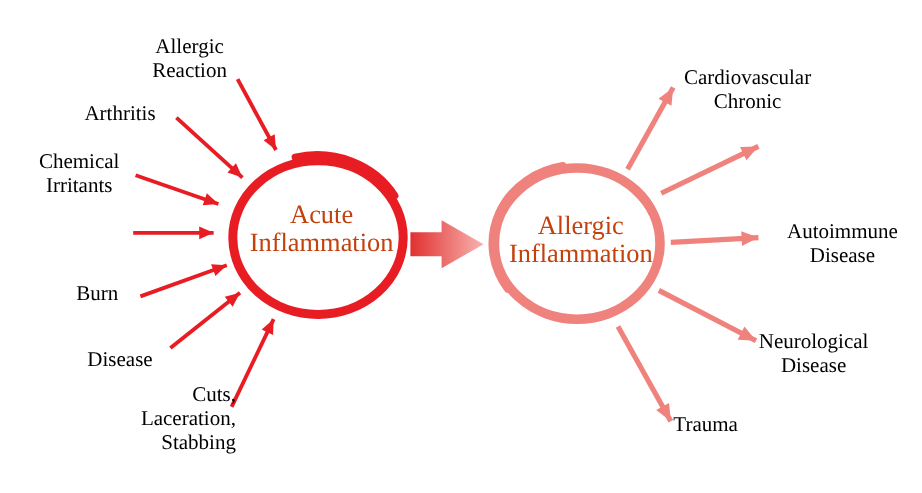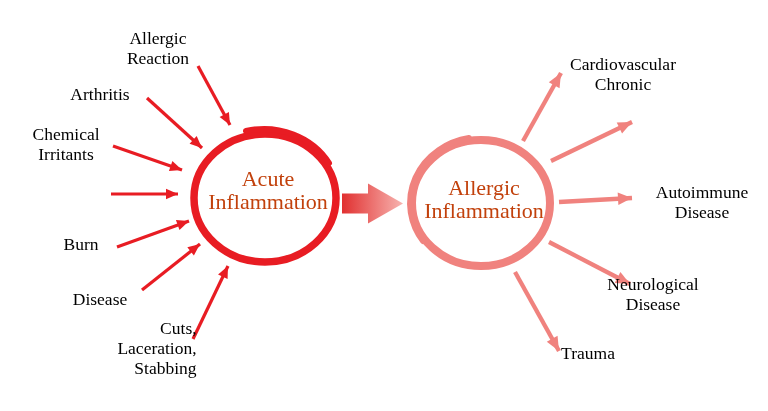--- a/index.html
+++ b/index.html
@@ -35,21 +35,21 @@
   #lbl-cause-1 { left: 100px; top: 84px; }
   #lbl-cause-2 { left: 66px;  top: 124px; }
   #lbl-cause-3 { left: 69px;  top: 184px; }
   #lbl-cause-4 { left: 81px;  top: 234px; }
   #lbl-cause-5 { left: 100px; top: 289px; }
   #lbl-cause-6 { left: 157px; top: 318px; text-align: right; }
   
   #lbl-outcome-0 { left: 623px; top: 54px; }
   #lbl-outcome-1 { left: 683px; top: 108px; }
   #lbl-outcome-2 { left: 702px; top: 182px; text-align: center; }
-  #lbl-outcome-3 { left: 653px; top: 274px; }
+  #lbl-outcome-3 { left: 678px; top: 274px; }
   #lbl-outcome-4 { left: 588px; top: 343px; }
   
   #title-acute   { left: 268px; top: 167px; }
   #title-chronic { left: 484px; top: 176px; }
 </style>
 </head>
 <body>
 
 <div class="stage">
 

